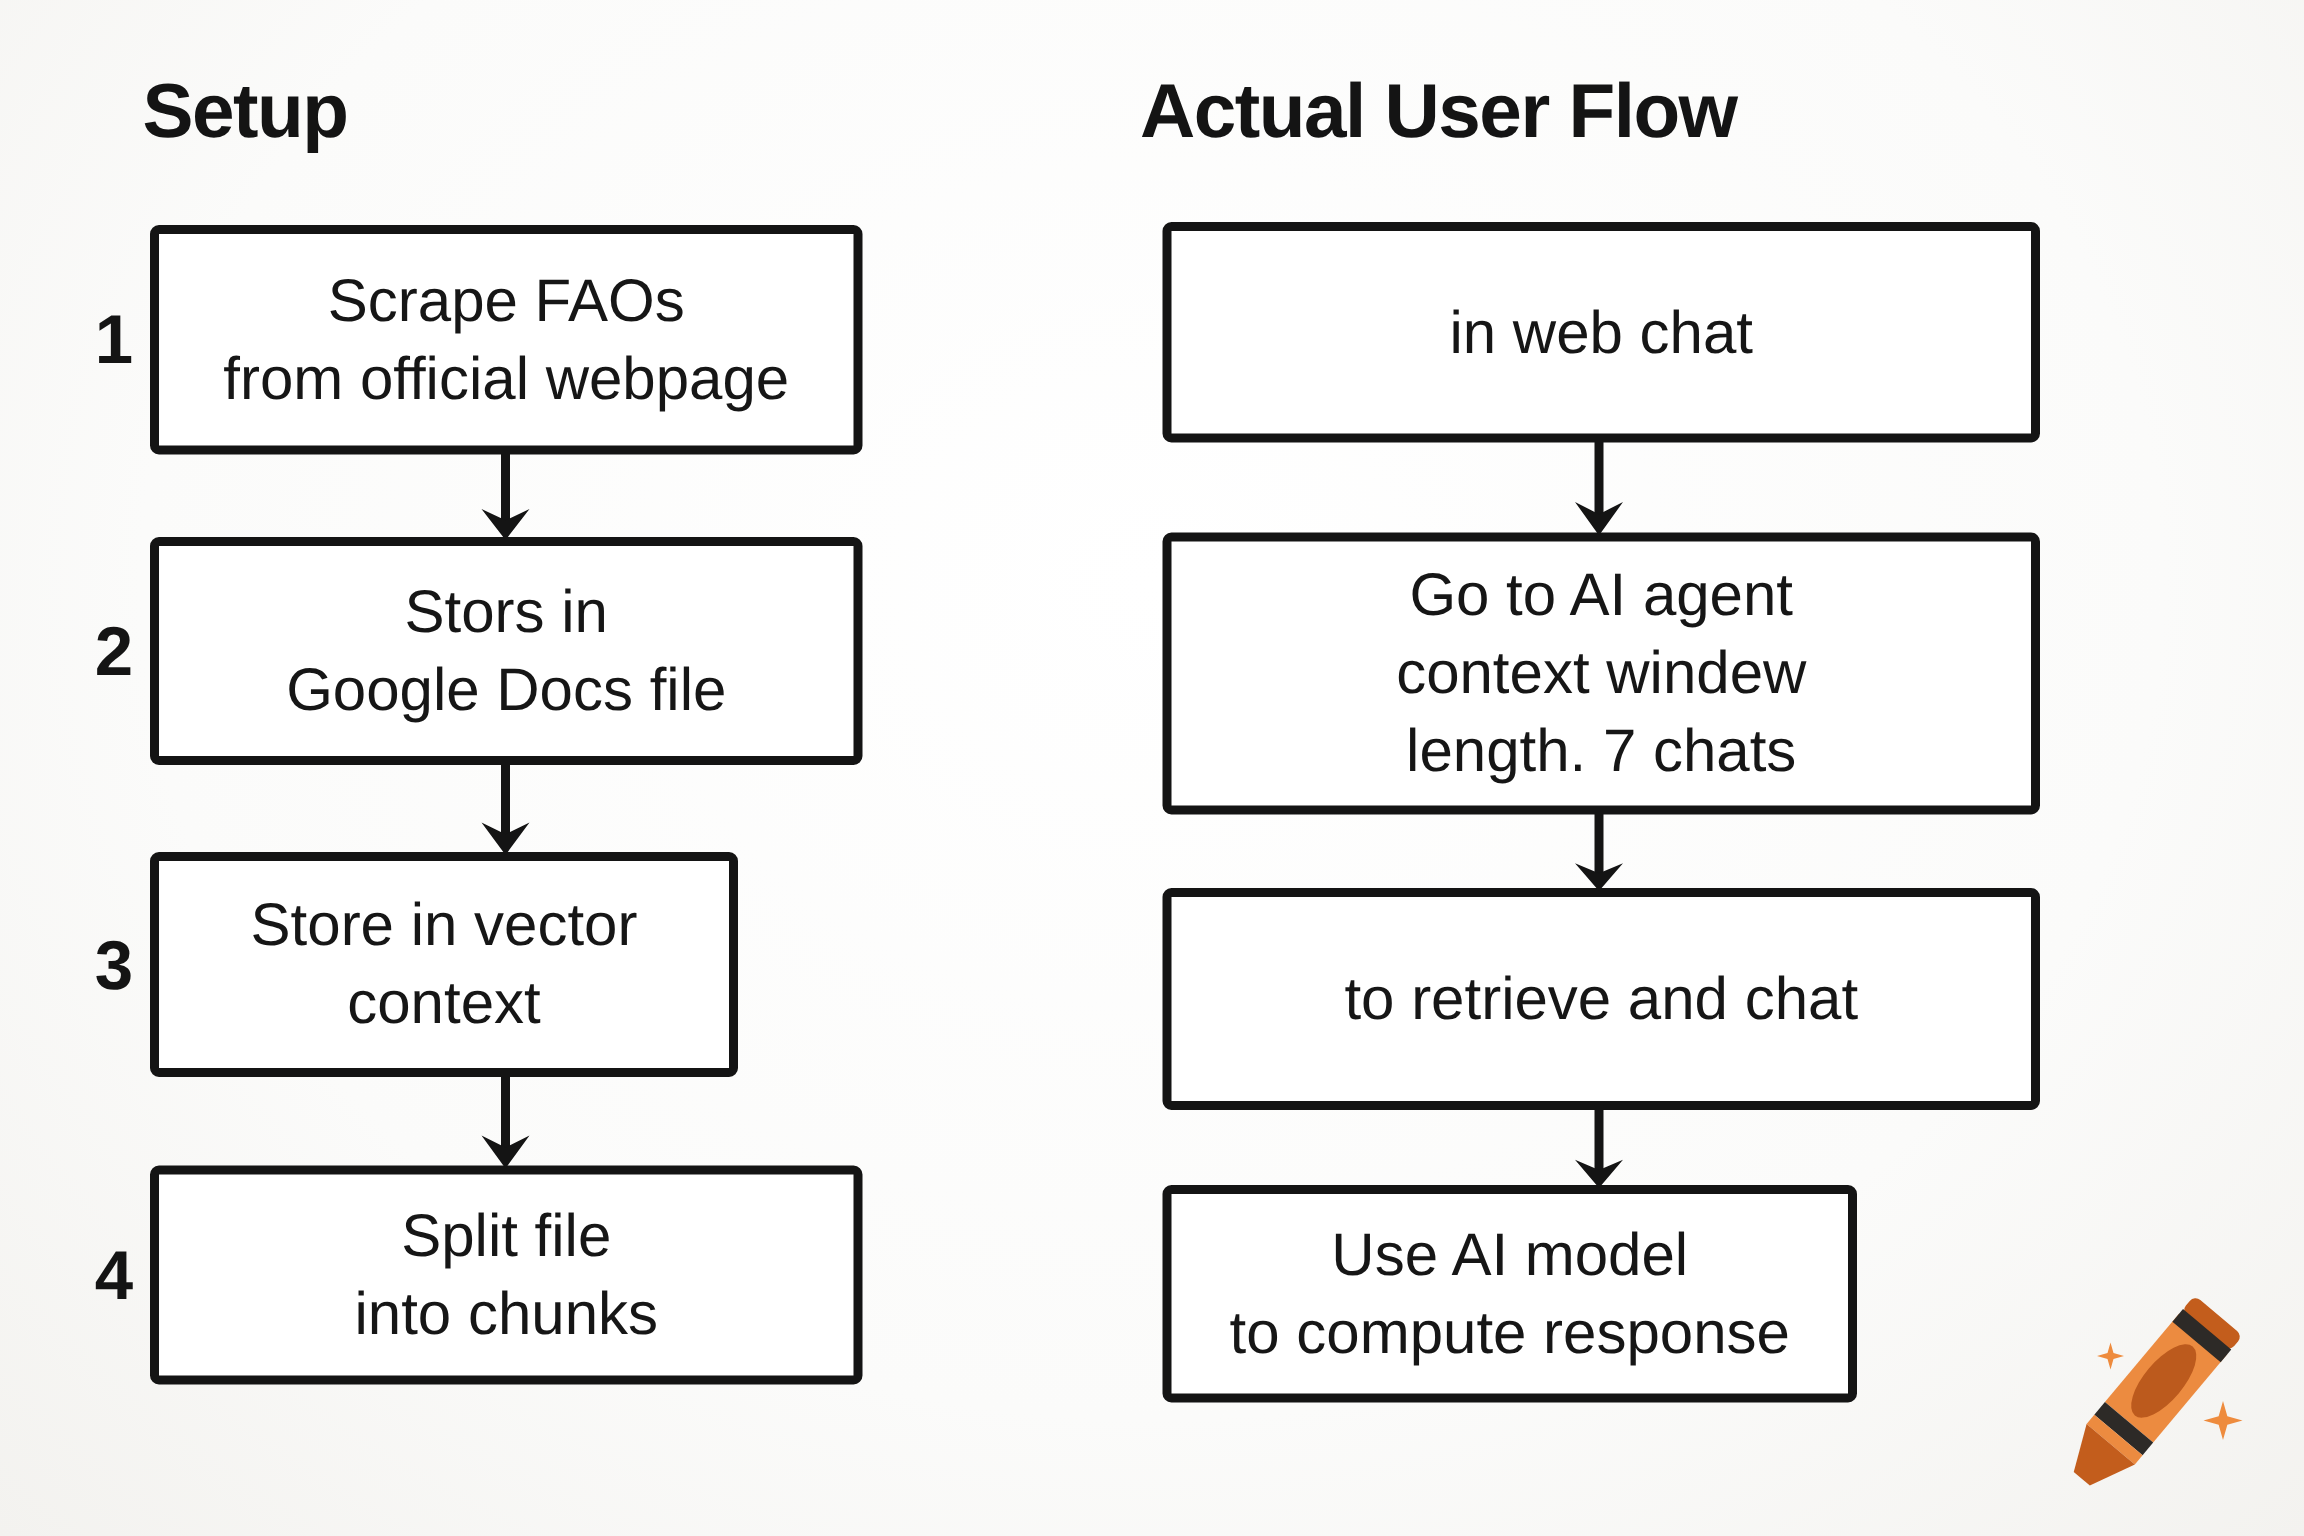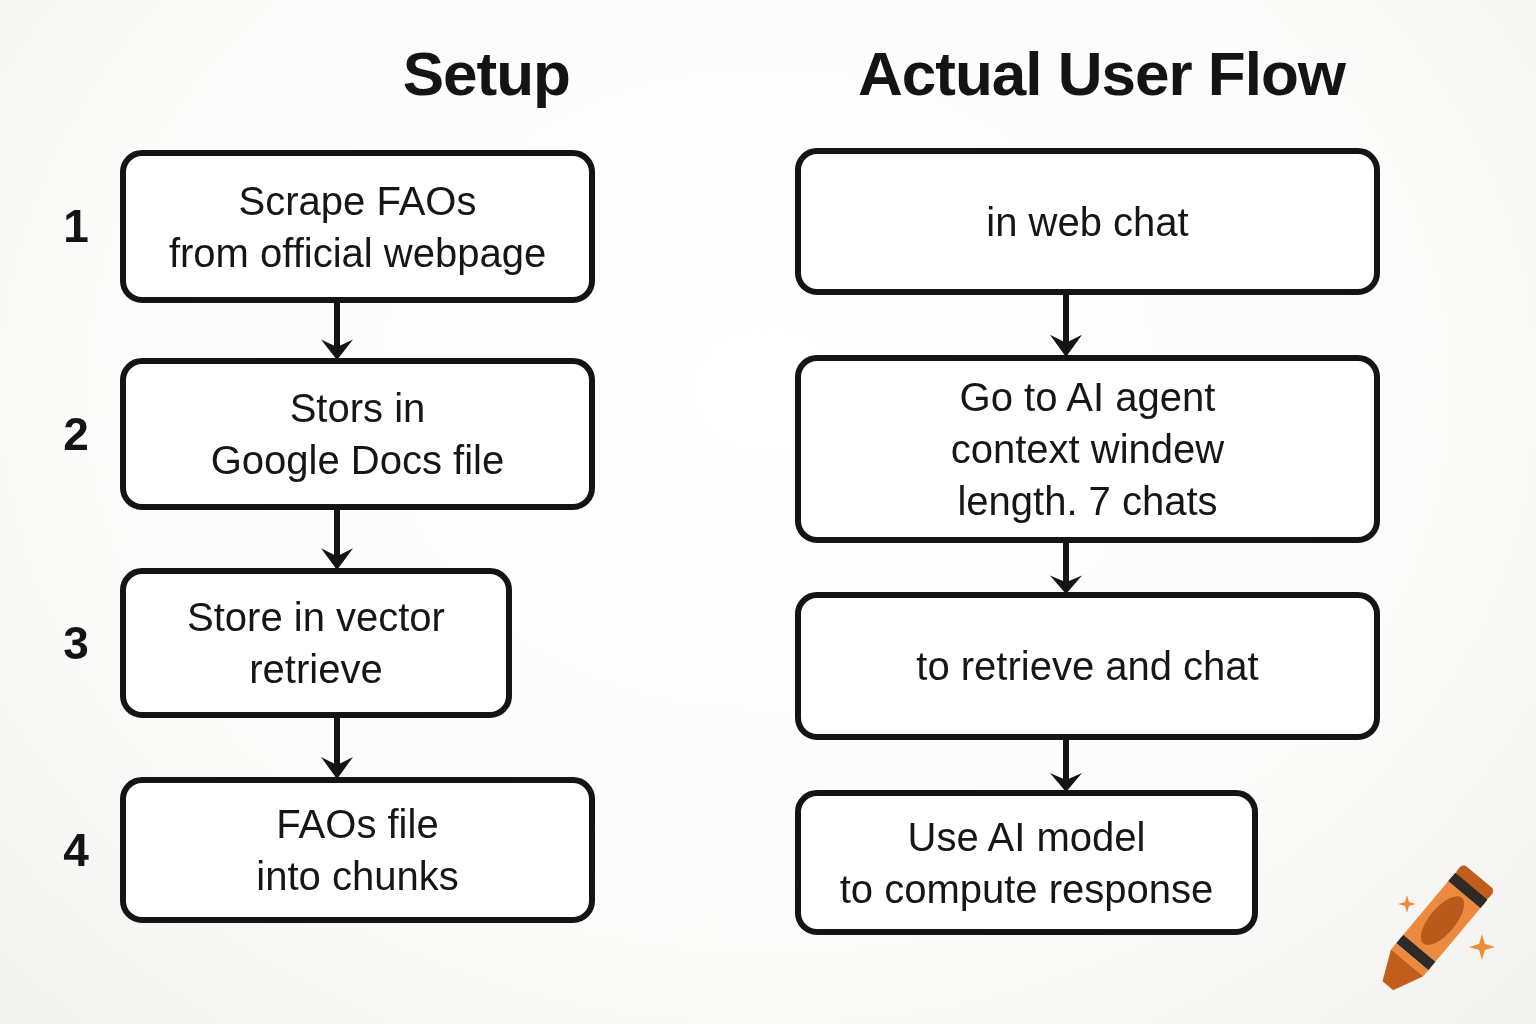--- a/index.html
+++ b/index.html
@@ -3,30 +3,30 @@
 <meta charset="utf-8">
 <style>
   html,body{margin:0;padding:0;}
   body{
     width:1536px;height:1024px;overflow:hidden;
     font-family:"Liberation Sans","DejaVu Sans",sans-serif;
     background:radial-gradient(ellipse at 50% 38%, #ffffff 0%, #fbfbfa 62%, #f3f2ef 100%);
   }
   .canvas{position:relative;width:1536px;height:1024px;}
   .col-title{
-    position:absolute;text-align:right;
-    font-size:62px;font-weight:700;letter-spacing:-1px;color:#141414;
+    position:absolute;text-align:left;
+    font-size:51px;font-weight:700;letter-spacing:-1px;color:#141414;
     line-height:56px;white-space:nowrap;
   }
   .flow-box{
     position:absolute;box-sizing:border-box;
     background:var(--box-bg,#fff);
     border:6px solid var(--line,#141414);
-    border-radius:22px;
-    display:flex;align-items:center;justify-content:center;margin-left:20px;
+    border-radius:6px;
+    display:flex;align-items:center;justify-content:center;
   }
   .box-lines{
     text-align:center;font-size:40px;line-height:52px;color:#161616;
     white-space:nowrap;
   }
   .box-lines span{display:block;}
   .step-number{
     position:absolute;width:60px;text-align:center;
     font-size:46px;font-weight:700;color:#141414;line-height:52px;
   }
@@ -60,26 +60,26 @@
   </div>
   <div class="flow-box" style="left:100px;top:358px;width:475px;height:152px;justify-content:center;">
     <div class="box-lines">
       <span>Stors in</span>
       <span>Google Docs file</span>
     </div>
   </div>
   <div class="flow-box" style="left:100px;top:568px;width:392px;height:150px;">
     <div class="box-lines">
       <span>Store in vector</span>
-      <span>retrieve</span>
+      <span>context</span>
     </div>
   </div>
   <div class="flow-box" style="left:100px;top:777px;width:475px;height:146px;">
     <div class="box-lines">
-      <span>FAOs file</span>
+      <span>Split file</span>
       <span>into chunks</span>
     </div>
   </div>
 
   <svg class="arrow" style="left:315px;top:300px;" width="44" height="60" viewBox="0 0 44 64" preserveAspectRatio="none">
     <line x1="22" y1="0" x2="22" y2="52"></line>
     <polygon points="6,42 22,50 38,42 22,64"></polygon>
   </svg>
   <svg class="arrow" style="left:315px;top:507px;" width="44" height="63" viewBox="0 0 44 64" preserveAspectRatio="none">
     <line x1="22" y1="0" x2="22" y2="52"></line>

